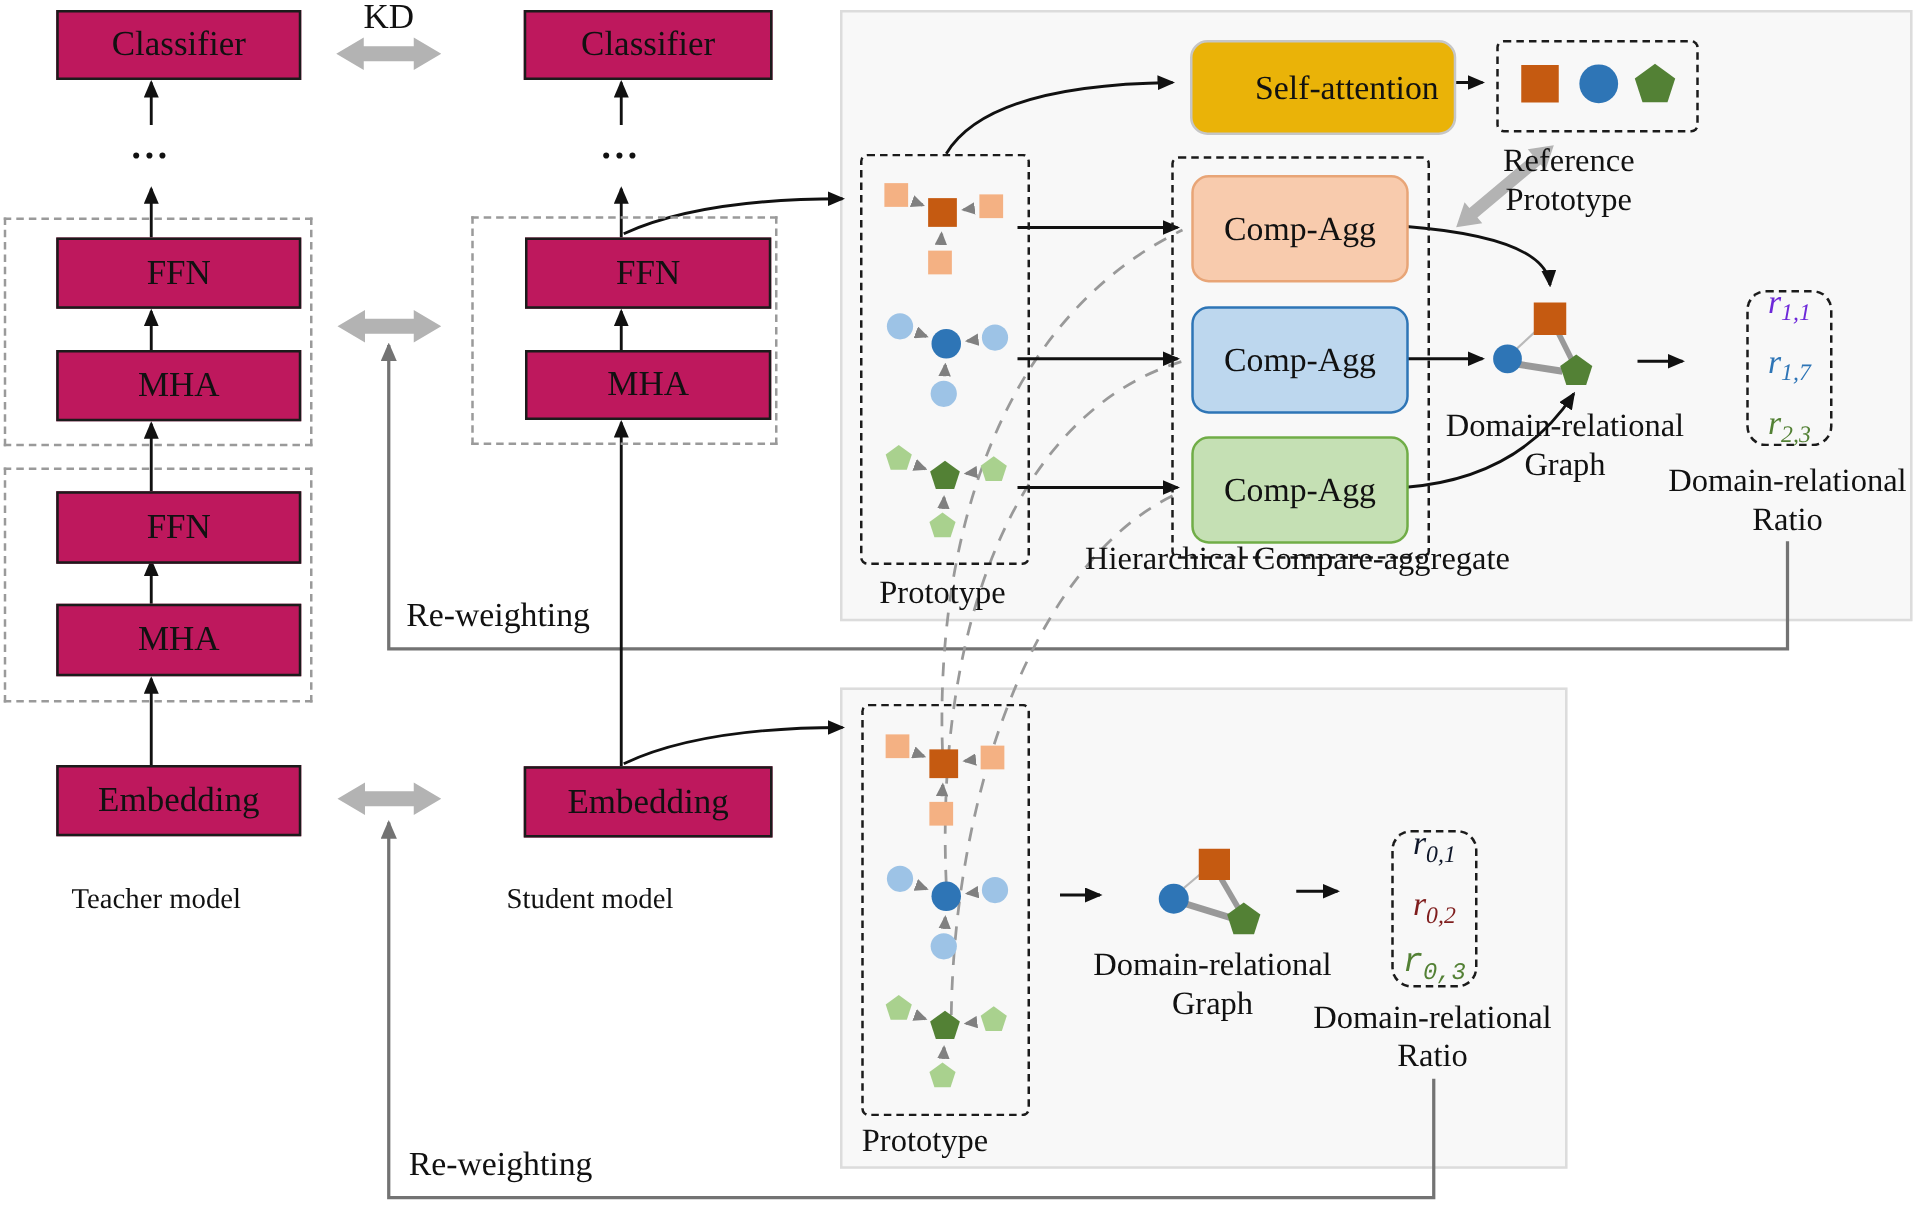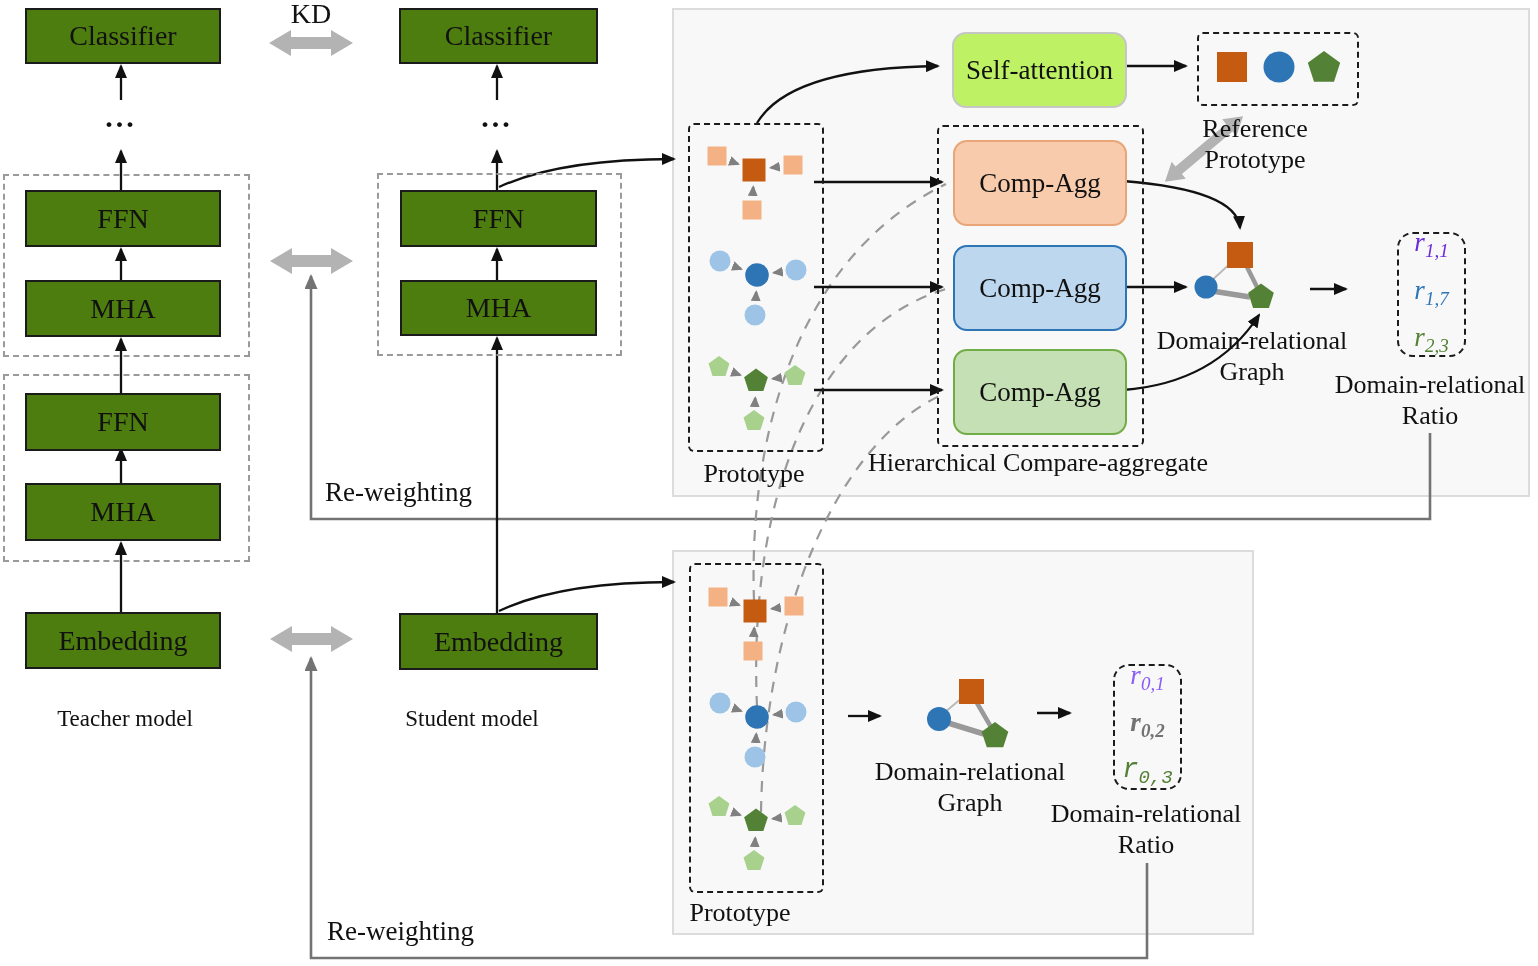--- a/index.html
+++ b/index.html
@@ -1,20 +1,20 @@
 <!DOCTYPE html>
 <html><head>
 <meta charset="utf-8">
 <style>
   html,body{margin:0;padding:0;background:#fff;}
   .canvas{position:relative;width:1538px;height:966px;background:#fff;overflow:hidden;
           font-family:"Liberation Serif",serif;color:#111;}
   .panel{position:absolute;background:#f8f8f8;border:2px solid #dcdcdc;}
-  .box{position:absolute;background:#4d7c0f;border:2.5px solid #1b1b1b;display:flex;
-       align-items:center;justify-content:center;font-size:28px;}
+  .box{position:absolute;background:#be185d;border:2.5px solid #1b1b1b;display:flex;
+       align-items:center;justify-content:center;font-size:28px;margin-left:20px;}
   .dashedgrp{position:absolute;border:2px dashed #9a9a9a;}
   .dashedbox{position:absolute;border:2.6px dashed #1b1b1b;border-radius:6px;}
   .roundbox{position:absolute;display:flex;align-items:center;justify-content:center;
             font-size:27px;border-radius:14px;}
   .lbl{position:absolute;font-size:26px;text-align:center;line-height:31px;color:#111;}
   .lbl-left{position:absolute;font-size:27px;text-align:left;color:#111;}
   .caption{position:absolute;font-size:23px;text-align:center;}
   .dots{position:absolute;font-size:30px;font-weight:bold;letter-spacing:3px;text-align:center;}
   .ratiobox{position:absolute;border:2.6px dashed #1b1b1b;border-radius:16px;
             display:flex;flex-direction:column;justify-content:center;align-items:center;}
@@ -207,30 +207,30 @@
     <div class="dots" style="left:447px;top:100px;width:100px;">...</div>
     <div class="dashedgrp" style="left:377px;top:173px;width:241px;height:179px;"></div>
     <div class="box" style="left:400px;top:190px;width:193px;height:53px;">FFN</div>
     <div class="box" style="left:400px;top:280px;width:193px;height:52px;">MHA</div>
     <div class="box" style="left:399px;top:613px;width:195px;height:53px;">Embedding</div>
     <div class="caption" style="left:347px;top:706px;width:250px;">Student model</div>
 
     <div class="lbl-left" style="left:325px;top:477px;">Re-weighting</div>
     <div class="lbl-left" style="left:327px;top:916px;">Re-weighting</div>
 
-    <div class="roundbox" style="left:952px;top:32px;width:171px;height:72px;background:#bef264;border:2px solid #c6c6c6;">Self-attention</div>
+    <div class="roundbox" style="left:952px;top:32px;width:171px;height:72px;background:#eab308;border:2px solid #c6c6c6;padding-left:38px;">Self-attention</div>
 
     <div class="dashedbox" style="left:1197px;top:32px;width:158px;height:70px;"></div>
     <div class="lbl" style="left:1150px;top:113px;width:210px;">Reference Prototype</div>
 
     <div class="dashedbox" style="left:688px;top:123px;width:132px;height:325px;"></div>
     <div class="lbl" style="left:654px;top:458px;width:200px;">Prototype</div>
 
     <div class="dashedbox" style="left:937px;top:125px;width:203px;height:318px;"></div>
-    <div class="lbl" style="left:838px;top:447px;width:400px;">Hierarchical Compare-aggregate</div>
+    <div class="lbl" style="left:838px;top:431px;width:400px;">Hierarchical Compare-aggregate</div>
 
     <div class="roundbox" style="left:953px;top:140px;width:170px;height:82px;background:#F8CBAD;border:2px solid #E8A577;">Comp-Agg</div>
     <div class="roundbox" style="left:953px;top:245px;width:170px;height:82px;background:#BDD7EE;border:2px solid #2E75B6;">Comp-Agg</div>
     <div class="roundbox" style="left:953px;top:349px;width:170px;height:82px;background:#C5E0B4;border:2px solid #70AD47;">Comp-Agg</div>
 
     <div class="lbl" style="left:1147px;top:325px;width:210px;">
       <span style="display:block;">Domain-relational</span>
       <span style="display:block;">Graph</span>
     </div>
 
@@ -246,22 +246,22 @@
 
     <div class="dashedbox" style="left:689px;top:563px;width:131px;height:326px;"></div>
     <div class="lbl" style="left:640px;top:897px;width:200px;">Prototype</div>
 
     <div class="lbl" style="left:865px;top:756px;width:210px;">
       <span style="display:block;">Domain-relational</span>
       <span style="display:block;">Graph</span>
     </div>
 
     <div class="ratiobox" style="left:1113px;top:664px;width:65px;height:122px;">
-      <div class="ratiorow" style="color:#8b5cf6;font-family:Liberation Serif, serif;"><span>r</span><sub>0,1</sub></div>
-      <div class="ratiorow" style="color:#737373;font-weight:bold;"><span>r</span><sub>0,2</sub></div>
+      <div class="ratiorow" style="color:#0f172a;font-family:Liberation Serif, serif;"><span>r</span><sub>0,1</sub></div>
+      <div class="ratiorow" style="color:#7f1d1d;"><span>r</span><sub>0,2</sub></div>
       <div class="ratiorow" style="color:#538135;font-family:Liberation Mono, monospace;"><span>r</span><sub>0,3</sub></div>
     </div>
     <div class="lbl" style="left:1041px;top:798px;width:210px;">
       <span style="display:block;">Domain-relational</span>
       <span style="display:block;">Ratio</span>
     </div>
 
   </div>
 </div>
 

